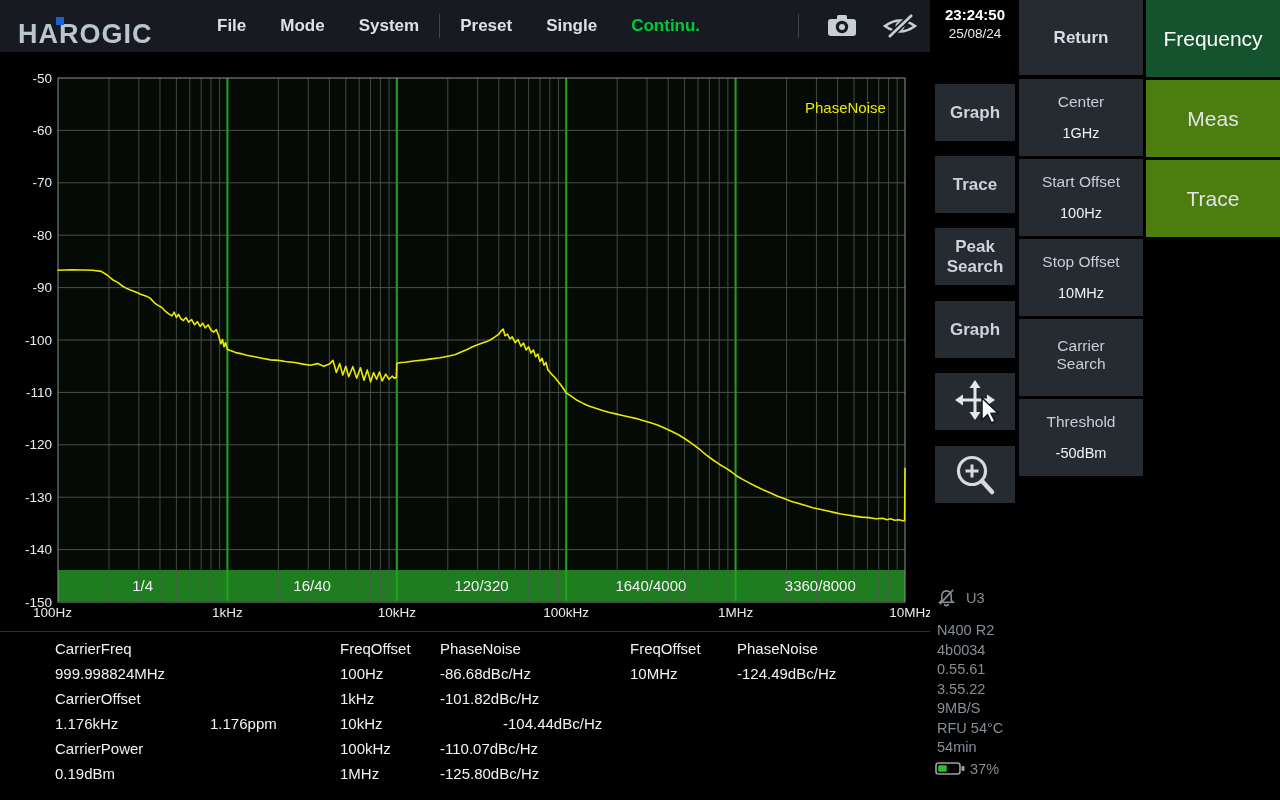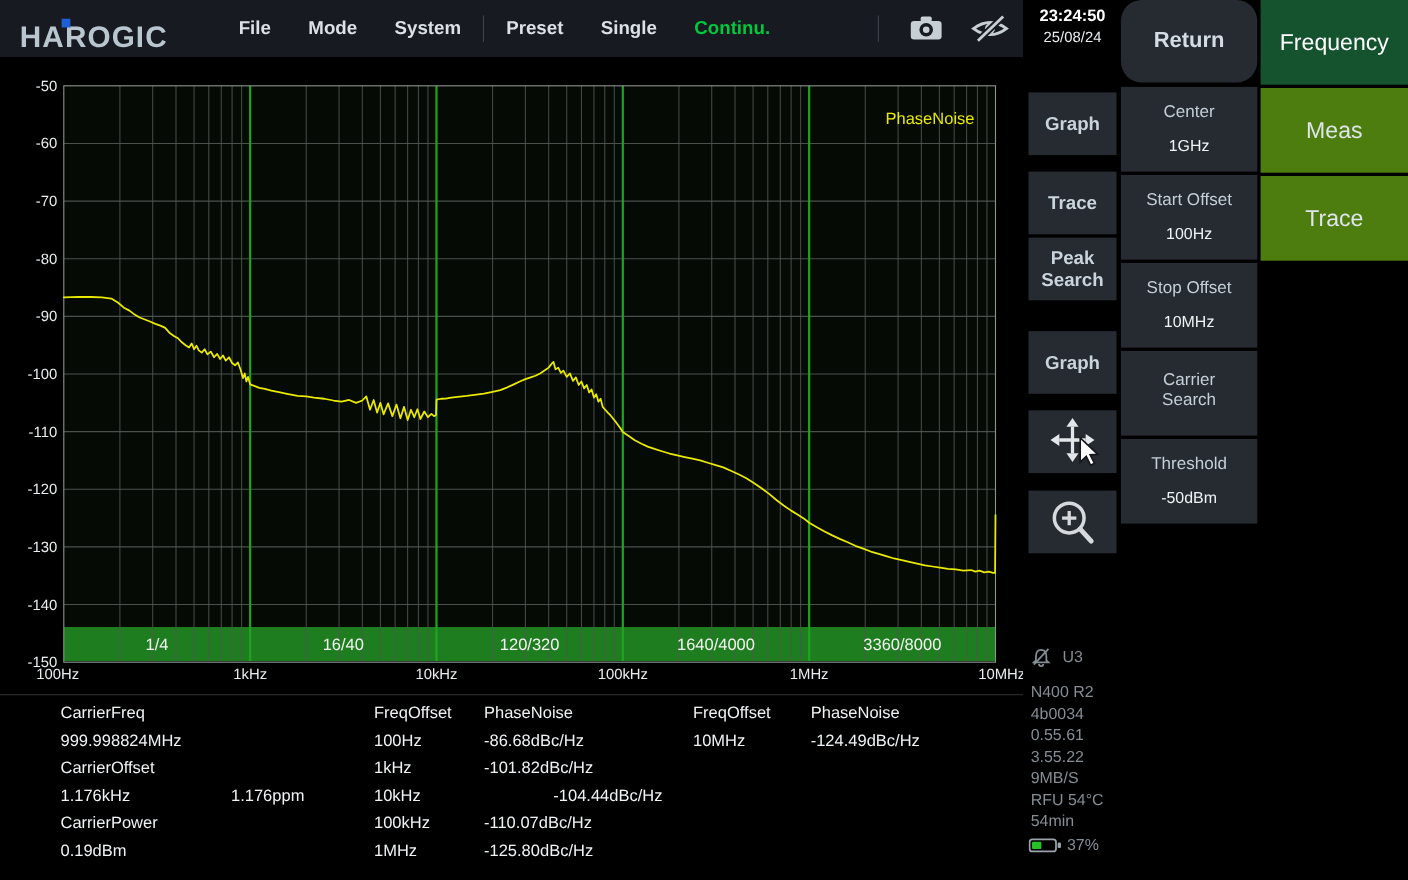--- a/index.html
+++ b/index.html
@@ -37,21 +37,21 @@
          font-size:17px; font-weight:700; display:flex; align-items:center; justify-content:center;
          text-align:center; line-height:20px; cursor:default; }
   .status { position:absolute; left:933px; top:588px; width:86px; color:#858d95; font-size:14.5px; }
   .status-dev { display:flex; align-items:center; gap:10px; padding-left:4px; }
   #status-lines { margin-top:14px; padding-left:4px; line-height:19.5px; }
   .batt-row { display:flex; align-items:center; gap:4px; margin-top:3px; padding-left:2px; }
 
   
   .pcell { position:absolute; left:1019px; width:124px; background:#262a31; display:flex; flex-direction:column;
            align-items:center; cursor:default; }
-  .pcell.return { top:0; height:75px; justify-content:center; color:#d4dde3; font-size:20px; font-weight:700;border-radius:19px; }
+  .pcell.return { top:0; height:75px; justify-content:center; color:#d4dde3; font-size:17px; font-weight:700; }
   .pcell .plabel { margin-top:14px; font-size:15.5px; color:#c5cfd7; text-align:center; }
   .pcell .plabel.narrow { max-width:72px; }
   .pcell .pvalue { margin-top:14px; font-size:14.5px; color:#eef3f5; }
 
   
   .mcell { position:absolute; left:1146px; width:134px; height:77px; background:#4d7c0f; color:#dfe5e9;
            font-size:21px; display:flex; align-items:center; justify-content:center; cursor:default; }
   .mcell.active { background:#14532d; color:#fff; }
 </style>
 </head>
@@ -206,21 +206,21 @@
       <div class="rcell" style="left: 630px; top: 33px;">10MHz</div>
       <div class="rcell" style="left: 737px; top: 33px;">-124.49dBc/Hz</div>
     </div>
 
   <div class="clock">
     <div class="t">23:24:50</div>
     <div class="d">25/08/24</div>
   </div>
   <div class="btn" style="top:84px">Graph</div>
   <div class="btn" style="top:156px">Trace</div>
-  <div class="btn" style="top:216px; padding:15px 12px">Peak Search</div>
+  <div class="btn" style="top:228px; padding:15px 12px">Peak Search</div>
   <div class="btn" style="top:301px">Graph</div>
   <div class="btn" style="top:373px">
     <svg width="62" height="52" viewBox="0 0 62 52">
       <g stroke="#e4e7ea" stroke-width="3">
         <line x1="31" y1="12" x2="31" y2="36"></line>
           <line x1="19" y1="24" x2="43" y2="24"></line>
       </g>
       <g fill="#e4e7ea">
         <polygon points="31,4 25.5,12 36.5,12"></polygon>
         <polygon points="31,44 25.5,36 36.5,36"></polygon>

